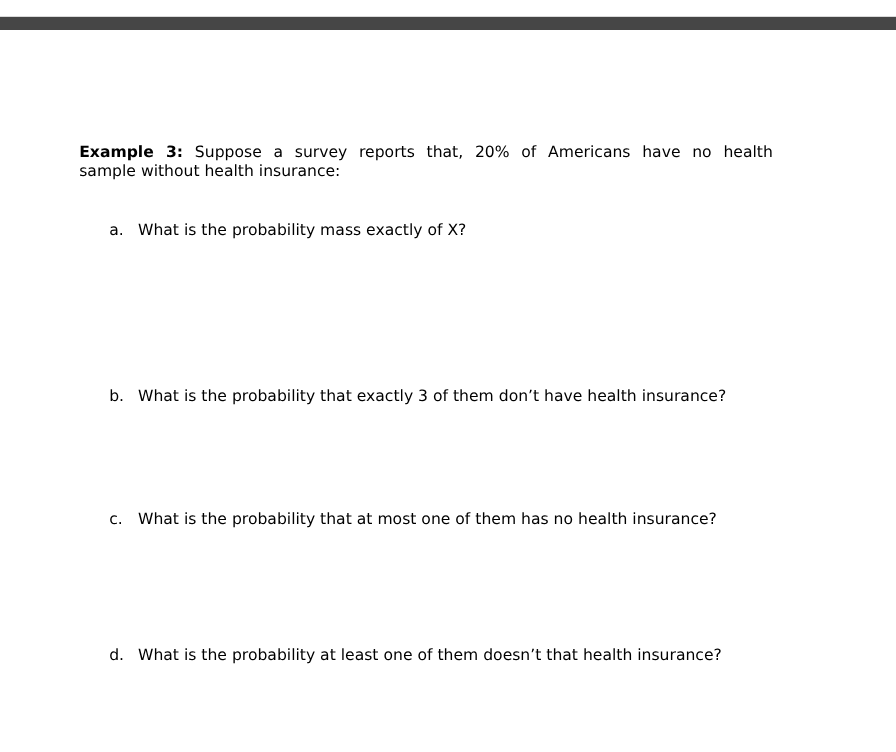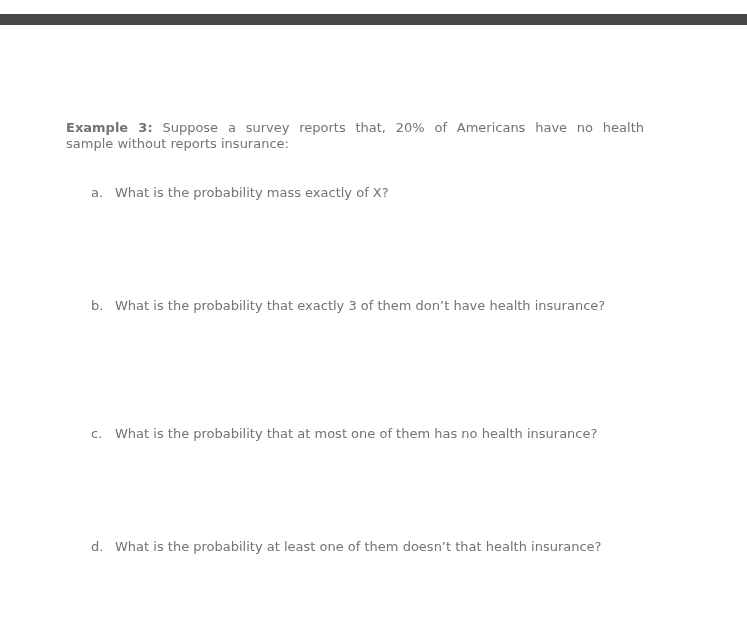--- a/index.html
+++ b/index.html
@@ -7,21 +7,21 @@
     padding: 0;
     background: #ffffff;
   }
   .page {
     position: relative;
     width: 747px;
     height: 627px;
     background: #ffffff;
     overflow: hidden;
     font-family: "DejaVu Sans", "Liberation Sans", sans-serif;
-    color: #737373;
+    color: #000000;
   }
   .top-bar {
     position: absolute;
     left: 0;
     top: 14px;
     width: 747px;
     height: 11px;
     background: #464646;
   }
   .problem {
@@ -48,34 +48,34 @@
     left: 91px;
     font-size: 13px;
     line-height: 16px;
     white-space: nowrap;
   }
   .part .marker {
     display: inline-block;
     width: 24px;
   }
   .part-a { top: 185px; }
-  .part-b { top: 298px; }
+  .part-b { top: 323px; }
   .part-c { top: 426px; }
   .part-d { top: 539px; }
 </style>
 </head>
 <body>
 
 <div class="page">
 
   <div class="top-bar" style="background: rgb(70, 70, 70);"></div>
 
   <div class="problem">
     <div class="pline"><span class="bold">Example 3:</span> <span>Suppose a survey reports that, 20% of Americans have no health</span></div>
-    <div class="pline last">sample without reports insurance:</div>
+    <div class="pline last">sample without health insurance:</div>
   </div>
 
   <div class="part part-a">
     <span class="marker">a.</span><span>What is the probability mass exactly of X?</span>
   </div>
 
   <div class="part part-b">
     <span class="marker">b.</span><span>What is the probability that exactly 3 of them don’t have health insurance?</span>
   </div>
 

